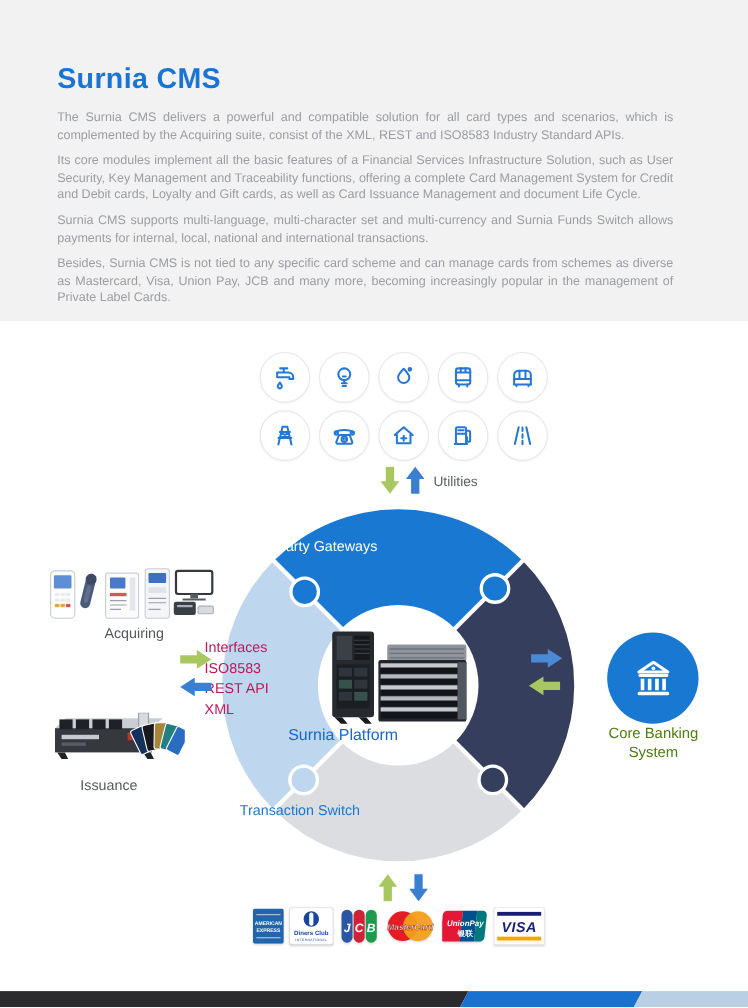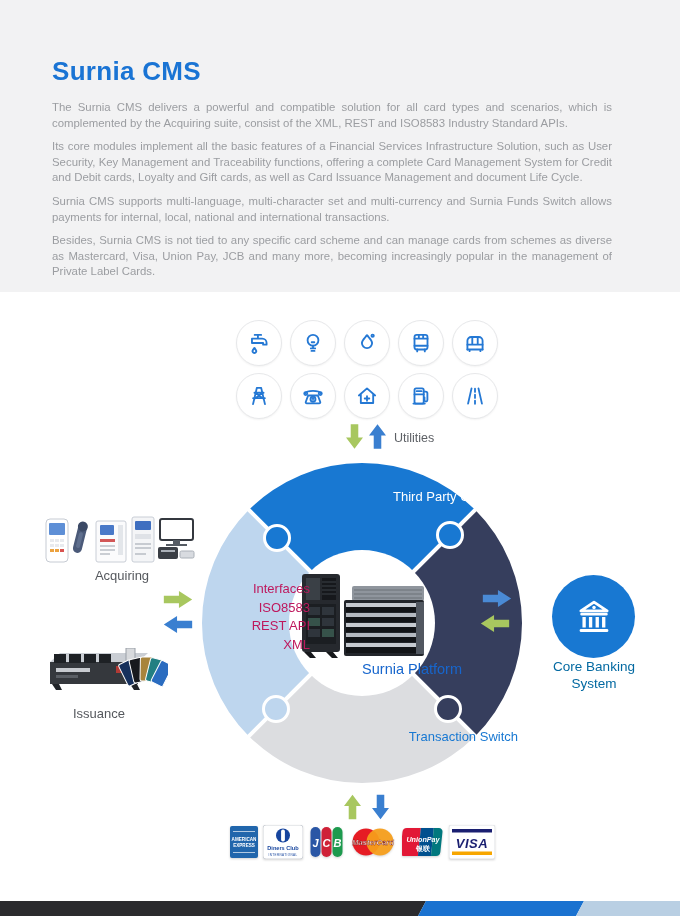--- a/index.html
+++ b/index.html
@@ -21,31 +21,31 @@
   .ucircle{position:absolute;width:46px;height:46px;border-radius:50%;
            background:#fff;border:1px solid #e7e8ea;box-sizing:border-box;
            box-shadow:0 1px 2px rgba(0,0,0,.05);
            display:flex;align-items:center;justify-content:center;}
   .uicon{stroke:#2478d4;stroke-width:1.7;fill:none;stroke-linecap:round;stroke-linejoin:round;}
 
   .small-label{font-size:13px;color:#55585d;text-align:center;}
   .utilities-label{position:absolute;left:394px;top:139px;font-size:12.5px;color:#5d6065;}
 
   
-  .seg-label{position:absolute;text-align:right;font-size:13px;}
+  .seg-label{position:absolute;text-align:left;font-size:13px;}
   .seg-top{left:218px;top:197px;width:300px;color:#ffffff;}
   .seg-left{left:186px;top:288px;width:124px;color:#be185d;line-height:18.5px;}
   .seg-left span{display:block;}
   .seg-bottom{left:218px;top:437px;width:300px;color:#1878d2;}
   .platform{left:262px;top:369px;width:200px;font-size:14.5px;font-weight:normal;color:#1766cd;}
 
   .core-circle{position:absolute;left:552px;top:283px;width:83px;height:83px;border-radius:50%;
                background:#1878d2;display:flex;align-items:center;justify-content:center;}
   .core-label{position:absolute;left:534px;top:366px;width:120px;font-size:13.5px;
-              color:#0369a1;text-align:center;line-height:17px;}
+              color:#4d7c0f;text-align:center;line-height:17px;}
   .core-label span{display:block;}
 
   .logos{position:absolute;left:230px;top:531px;height:38px;display:flex;
          align-items:center;gap:5px;filter:drop-shadow(0 1px 1px rgba(0,0,0,.18));}
 
   
   .footer{position:absolute;left:0;top:901px;width:680px;height:15px;}
   .footer div{position:absolute;left:0;top:0;width:680px;height:15px;}
   .f-dark {background:#2b2b2e;clip-path:polygon(0 0,426px 0,418px 15px,0 15px);}
   .f-blue {background:#1a72d0;clip-path:polygon(426px 0,584px 0,576px 15px,418px 15px);}

